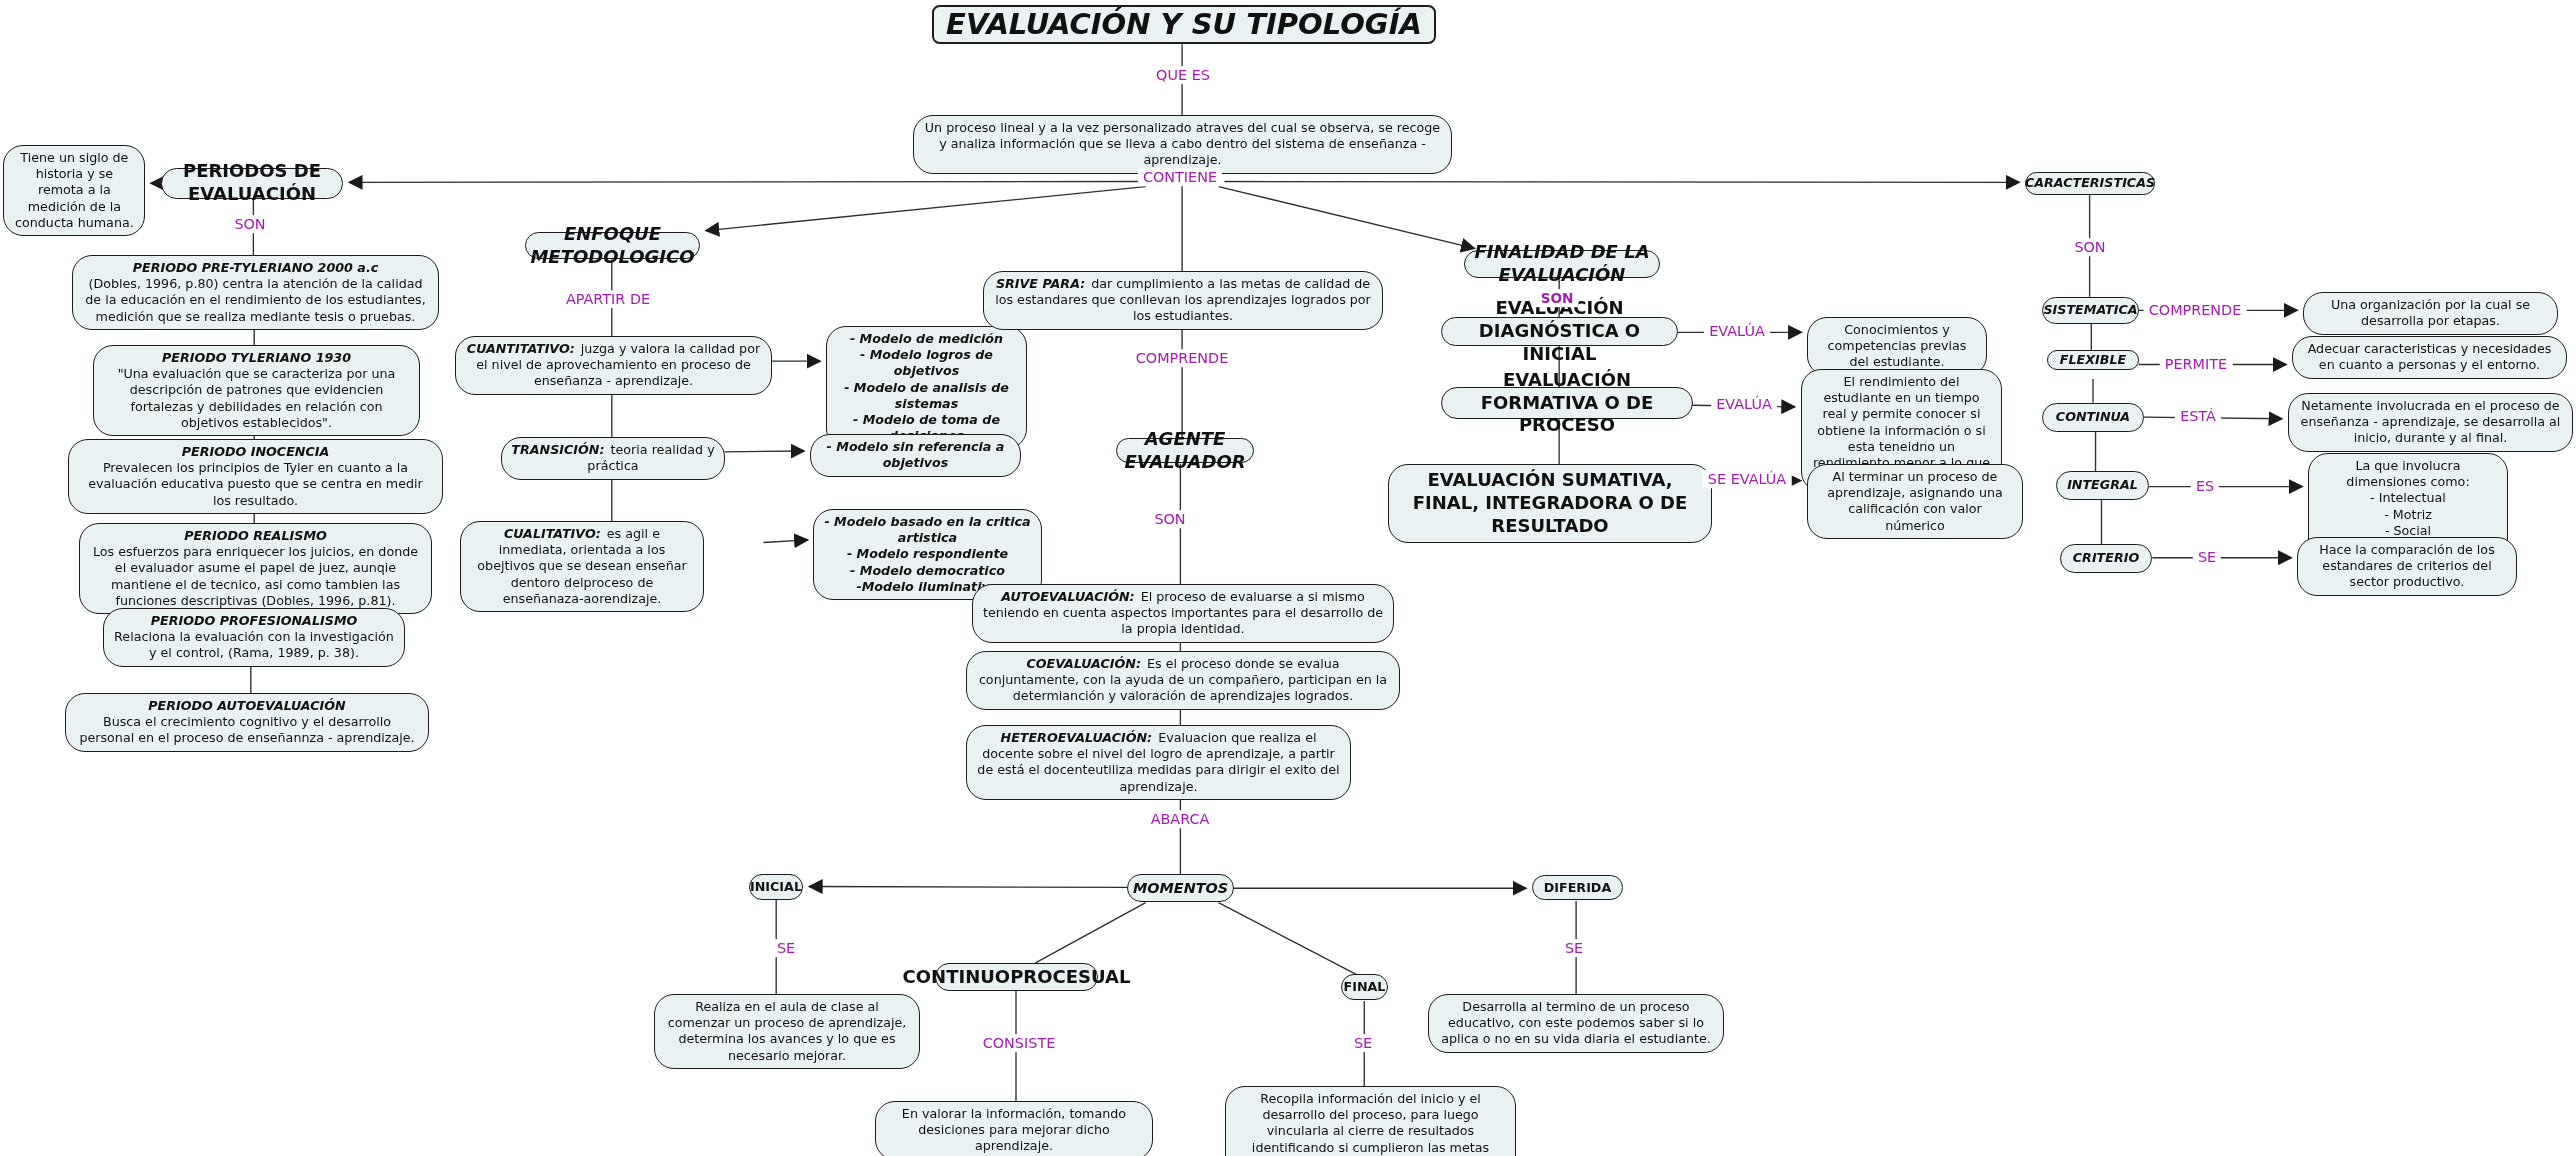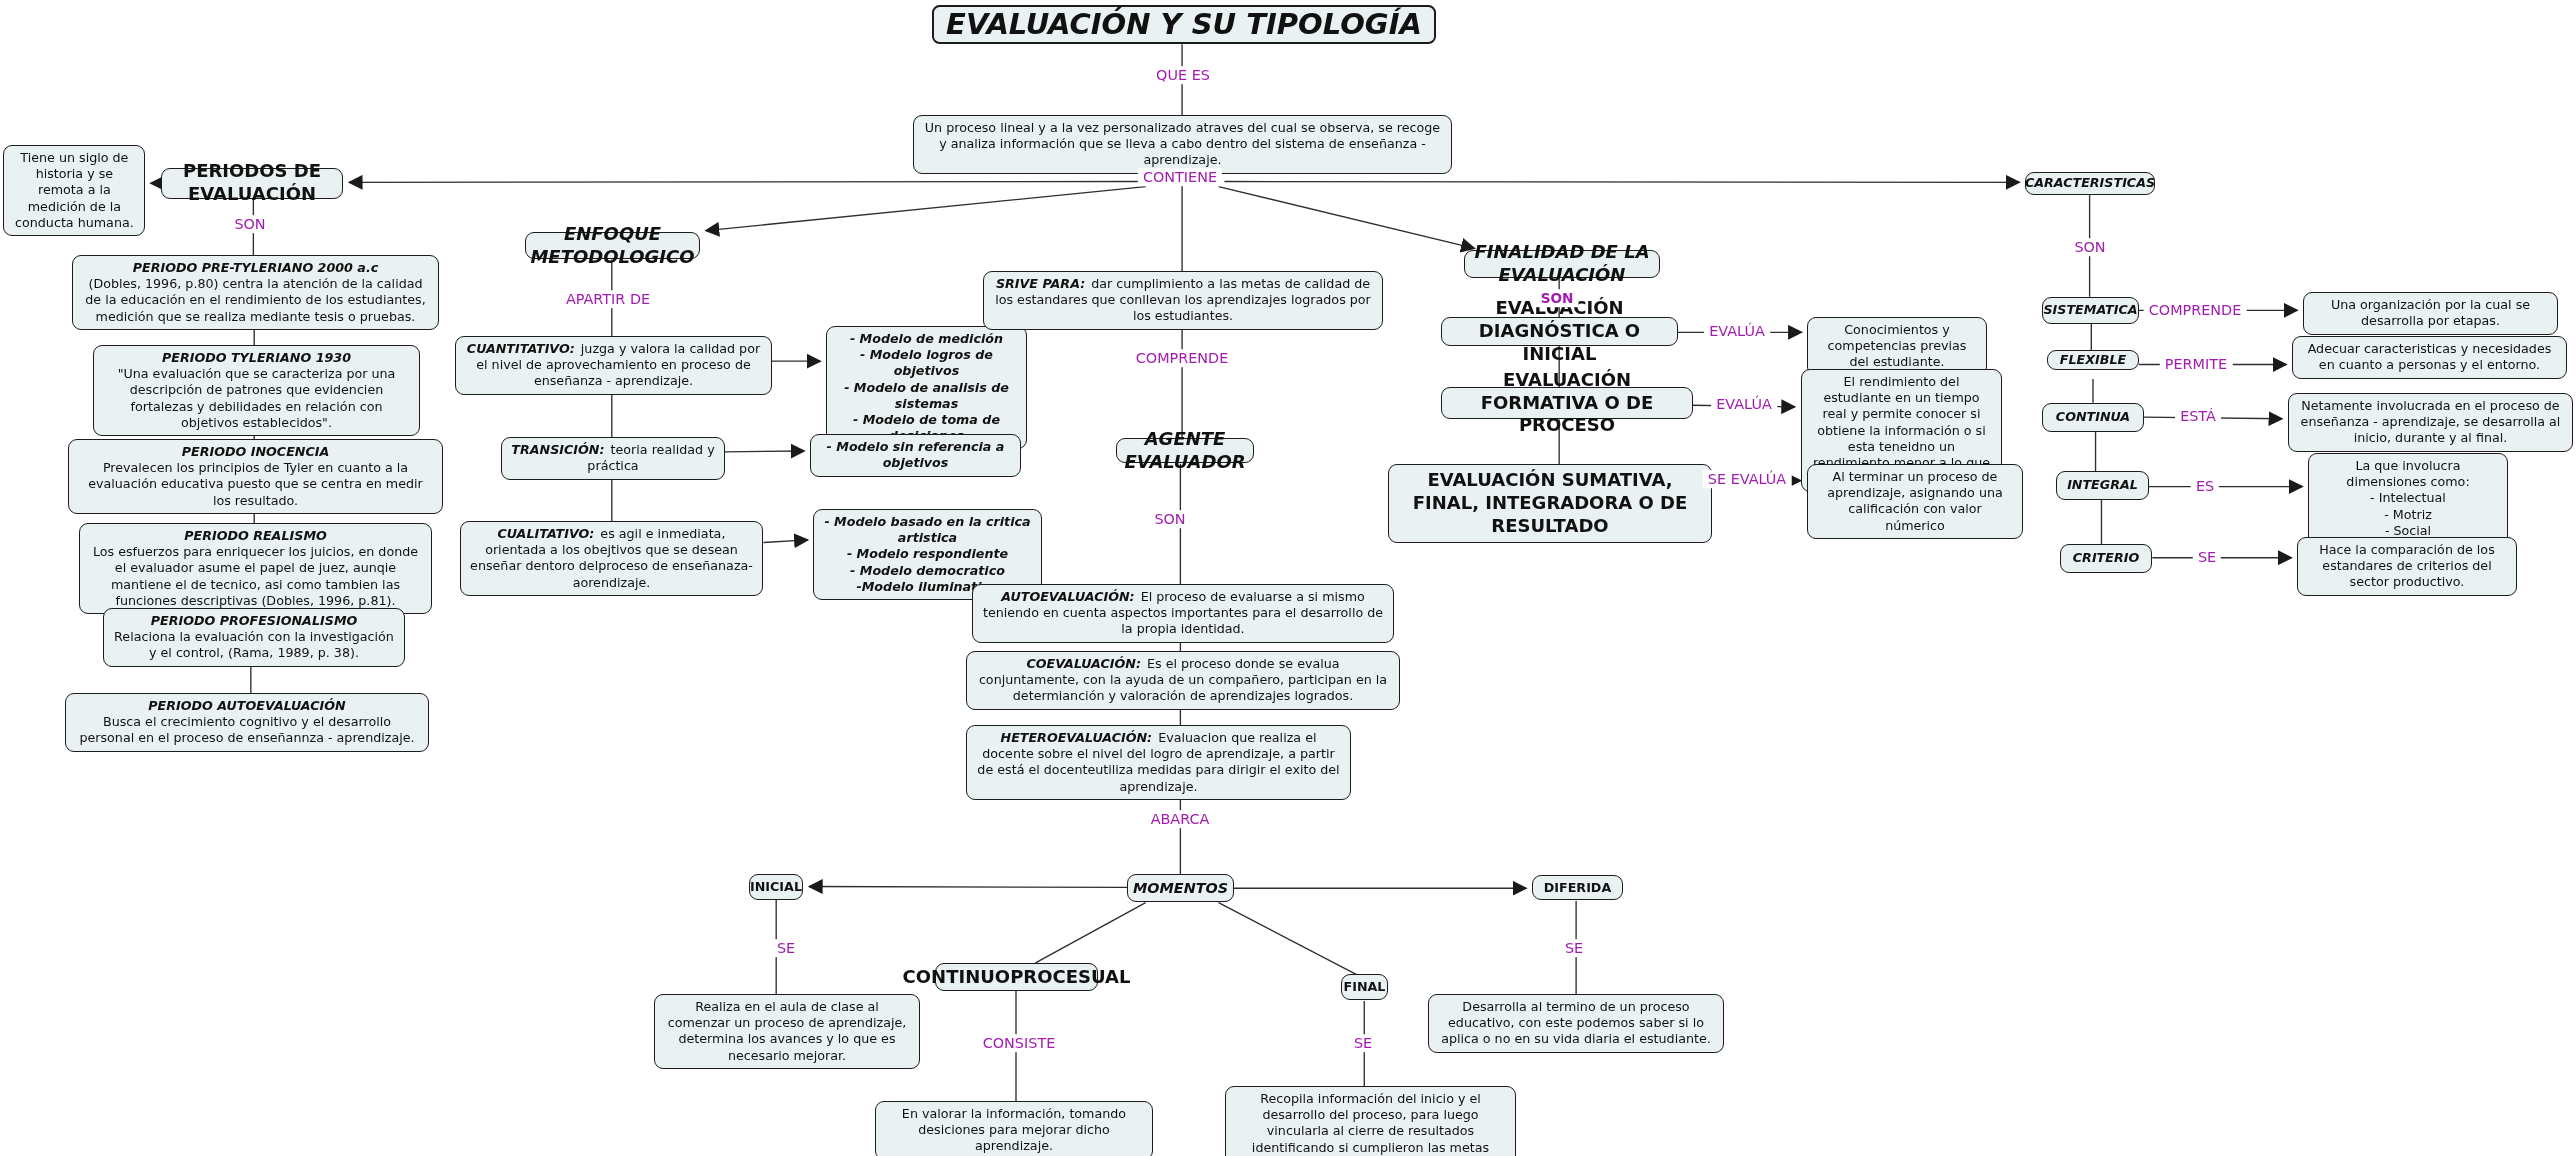--- a/index.html
+++ b/index.html
@@ -1,19 +1,19 @@
 <!DOCTYPE html>
 <html style="font-size:13.6px"><head>
 <meta charset="utf-8">
 <style>
   html,body{margin:0;padding:0;background:#fff;font-family:"DejaVu Sans","Liberation Sans",sans-serif;color:#111}
   #canvas{position:relative;width:2576px;height:1157px;background:#ffffff;overflow:hidden}
   #edges{position:absolute;left:0;top:0;width:2576px;height:1157px}
   #edges line{stroke:#2e2e2e;stroke-width:1.6}
-  .node{position:absolute;box-sizing:border-box;background:#e9f1f2;border:1.7px solid #1c1c1c;border-radius:9px;
+  .node{position:absolute;box-sizing:border-box;background:#e9f1f2;border:1.7px solid #1c1c1c;border-radius:20px;
         display:flex;align-items:center;justify-content:center;text-align:center;
         font-size:12.7px;line-height:1.27;padding:4.2px 8.5px;white-space:pre-line}
   .node .inner{width:100%}
   .b{font-weight:bold;font-style:normal}
   .bi{font-weight:bold;font-style:italic}
   .tblock{display:block;font-weight:bold;font-style:italic}
   .tin{font-weight:bold;font-style:italic;margin-right:6px}
   .fs16{font-size:18px}
   .fs17{font-size:14.4px}
   .label{position:absolute;transform:translate(-50%,-50%);background:#fff;padding:0.8px 5.1px;font-size:14.4px;
@@ -96,21 +96,21 @@
   <div class="node" style="left:65px;top:693px;width:364px"><div class="inner"><span class="tblock">PERIODO AUTOEVALUACIÓN</span><span>Busca el crecimiento cognitivo y el desarrollo personal en el proceso de enseñannza - aprendizaje.</span></div></div>
 
   <div class="node bi fs16" style="left:525px;top:232px;width:175px;height:27px"><span>ENFOQUE METODOLOGICO</span></div>
   <div class="node" style="left:455px;top:336px;width:317px"><div class="inner"><span class="tin">CUANTITATIVO:</span><span>juzga y valora la calidad por el nivel de aprovechamiento en proceso de enseñanza - aprendizaje.</span></div></div>
   <div class="node bi" style="left:826px;top:326px;width:201px"><span>- Modelo de medición
 - Modelo logros de objetivos
 - Modelo de analisis de sistemas
 - Modelo de toma de desiciones</span></div>
   <div class="node" style="left:501px;top:437px;width:224px"><div class="inner"><span class="tin">TRANSICIÓN:</span><span>teoria realidad y práctica</span></div></div>
   <div class="node bi" style="left:810px;top:434px;width:211px"><span>- Modelo sin referencia a objetivos</span></div>
-  <div class="node" style="left:460px;top:521px;width:303px"><div class="inner"><span class="tin">CUALITATIVO:</span><span>es agil e inmediata, orientada a los obejtivos que se desean enseñar dentoro delproceso de enseñanaza-aorendizaje.</span></div></div>
+  <div class="node" style="left:460px;top:521px;width:244px"><div class="inner"><span class="tin">CUALITATIVO:</span><span>es agil e inmediata, orientada a los obejtivos que se desean enseñar dentoro delproceso de enseñanaza-aorendizaje.</span></div></div>
   <div class="node bi" style="left:813px;top:509px;width:229px"><span>- Modelo basado en la critica artistica
 - Modelo respondiente
 - Modelo democratico
 -Modelo iluminativo</span></div>
 
   <div class="node" style="left:983px;top:271px;width:400px"><div class="inner"><span class="tin">SRIVE PARA:</span><span>dar cumplimiento a las metas de calidad de los estandares que conllevan los aprendizajes logrados por los estudiantes.</span></div></div>
   <div class="node bi fs16" style="left:1116px;top:438px;width:138px;height:25.4px"><span>AGENTE EVALUADOR</span></div>
   <div class="node" style="left:972px;top:584px;width:422px"><div class="inner"><span class="tin">AUTOEVALUACIÓN:</span><span>El proceso de evaluarse a si mismo teniendo en cuenta aspectos importantes para el desarrollo de la propia identidad.</span></div></div>
   <div class="node" style="left:966px;top:651px;width:434px"><div class="inner"><span class="tin">COEVALUACIÓN:</span><span>Es el proceso donde se evalua conjuntamente, con la ayuda de un compañero, participan en la determianción y valoración de aprendizajes logrados.</span></div></div>
   <div class="node" style="left:966px;top:725px;width:385px"><div class="inner"><span class="tin">HETEROEVALUACIÓN:</span><span>Evaluacion que realiza el docente sobre el nivel del logro de aprendizaje, a partir de está el docenteutiliza medidas para dirigir el exito del aprendizaje.</span></div></div>

